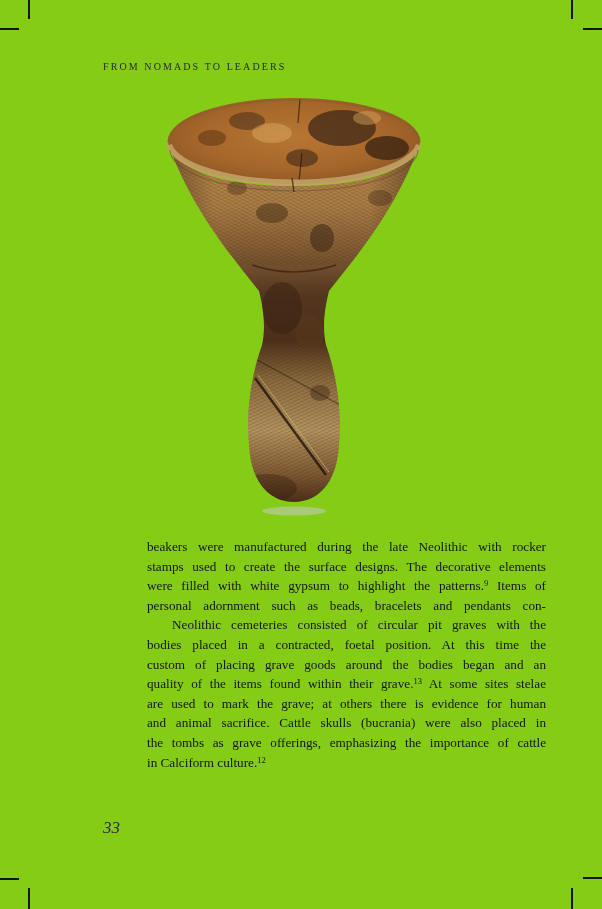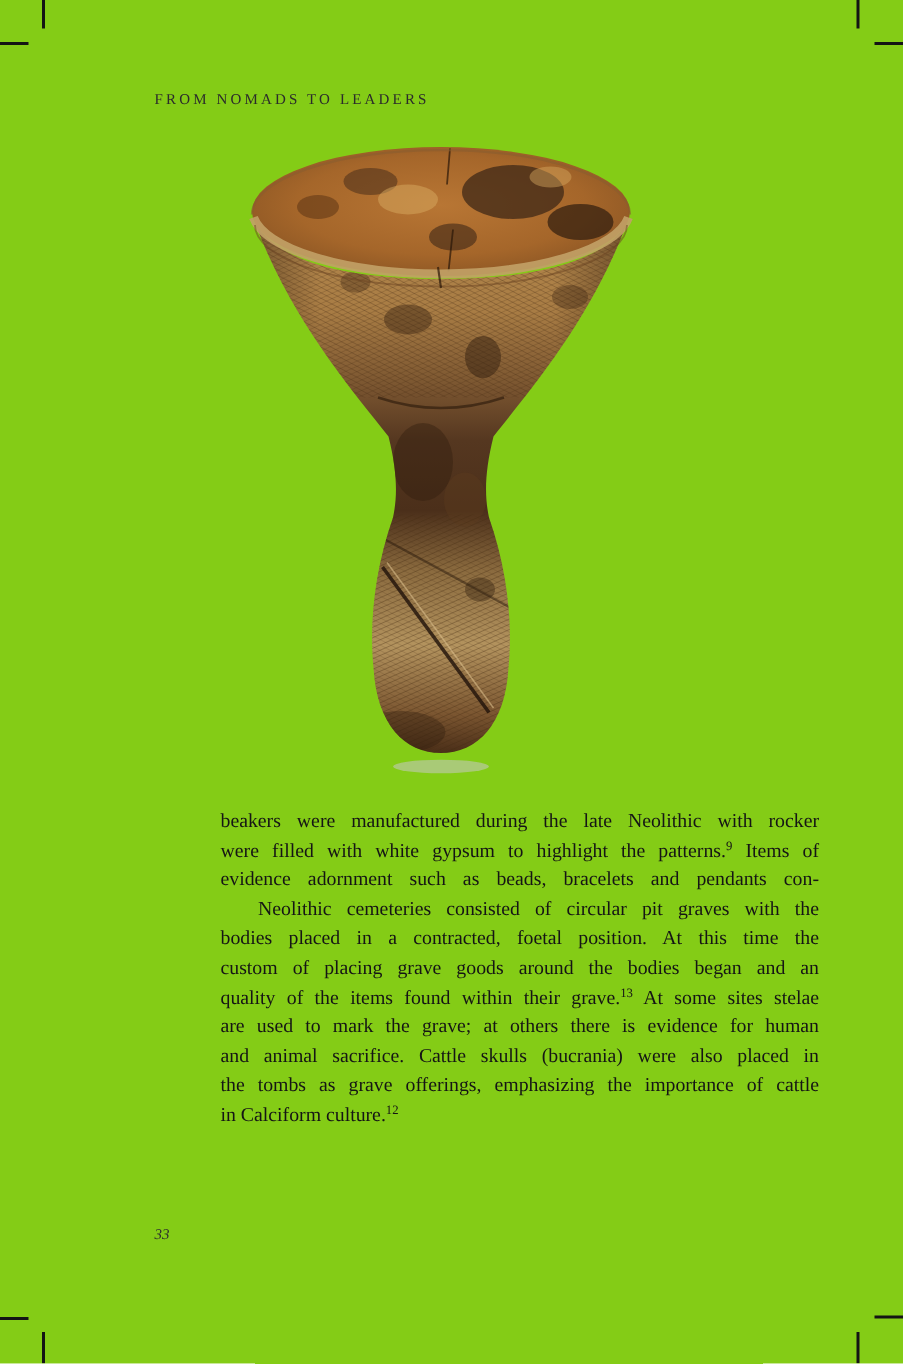--- a/index.html
+++ b/index.html
@@ -33,21 +33,21 @@
     text-align:justify; text-align-last:justify;
   }
   .bline.last { text-align-last:left; }
   .bline.indent { padding-left:25px; }
   .bline sup {
     font-size:8.5px; line-height:0; vertical-align:4.5px; letter-spacing:0;
   }
   
   .page-number {
     position:absolute; left:103px; top:818px;
-    font-style:italic; font-size:10px; color:#2e2e2e;
+    font-style:italic; font-size:17px; color:#2e2e2e;
   }
 </style>
 </head>
 <body>
 
 <div class="page">
 
   <div class="crop" style="left:28px;top:0;width:2px;height:19px"></div>
   <div class="crop" style="left:0;top:28px;width:19px;height:2px"></div>
   <div class="crop" style="left:571px;top:0;width:2px;height:19px"></div>
@@ -153,22 +153,23 @@
       <path d="M 16 50 A 126 43 0 0 1 268 50" fill="none" stroke="#8a5e2e" stroke-width="1.5" opacity="0.6"></path>
       <path d="M 140 85 L 142 99" stroke="#2a1708" stroke-width="1.4" opacity="0.7"></path>
     </g>
 
     <ellipse cx="142" cy="418" rx="32" ry="4.5" fill="#c8c8c8" opacity="0.55"></ellipse>
   </svg>
 
 
   <div class="body-text">
       <div class="bline"><span>beakers were manufactured during the late Neolithic with rocker</span></div>
+      <div class="bline"><span>stamps used to create the surface designs. The decorative elements</span></div>
       <div class="bline"><span>were filled with white gypsum to highlight the patterns.</span><sup>9</sup><span> Items of</span></div>
-      <div class="bline"><span>evidence adornment such as beads, bracelets and pendants con-</span></div>
+      <div class="bline"><span>personal adornment such as beads, bracelets and pendants con-</span></div>
       <div class="bline indent"><span>Neolithic cemeteries consisted of circular pit graves with the</span></div>
       <div class="bline"><span>bodies placed in a contracted, foetal position. At this time the</span></div>
       <div class="bline"><span>custom of placing grave goods around the bodies began and an</span></div>
       <div class="bline"><span>quality of the items found within their grave.</span><sup>13</sup><span> At some sites stelae</span></div>
       <div class="bline"><span>are used to mark the grave; at others there is evidence for human</span></div>
       <div class="bline"><span>and animal sacrifice. Cattle skulls (bucrania) were also placed in</span></div>
       <div class="bline"><span>the tombs as grave offerings, emphasizing the importance of cattle</span></div>
       <div class="bline last"><span>in Calciform culture.</span><sup>12</sup></div>
     </div>
 

